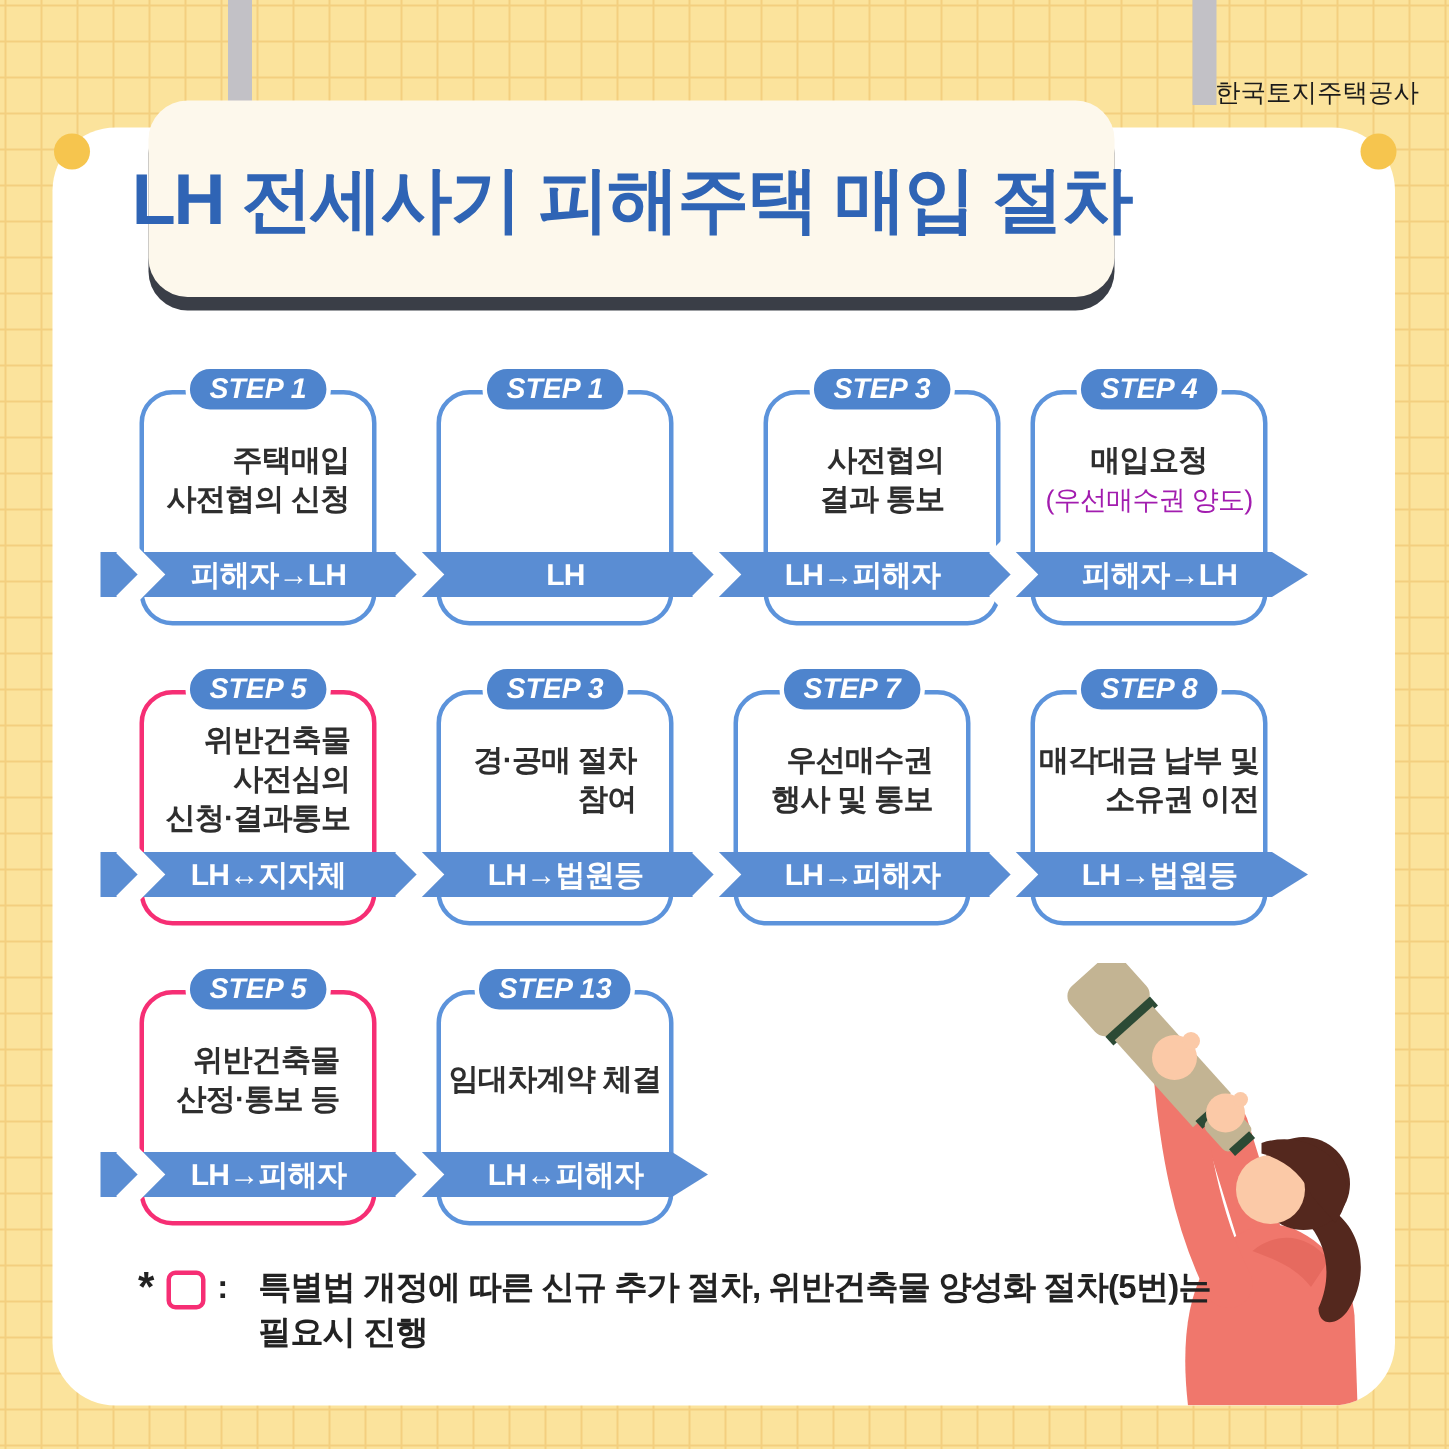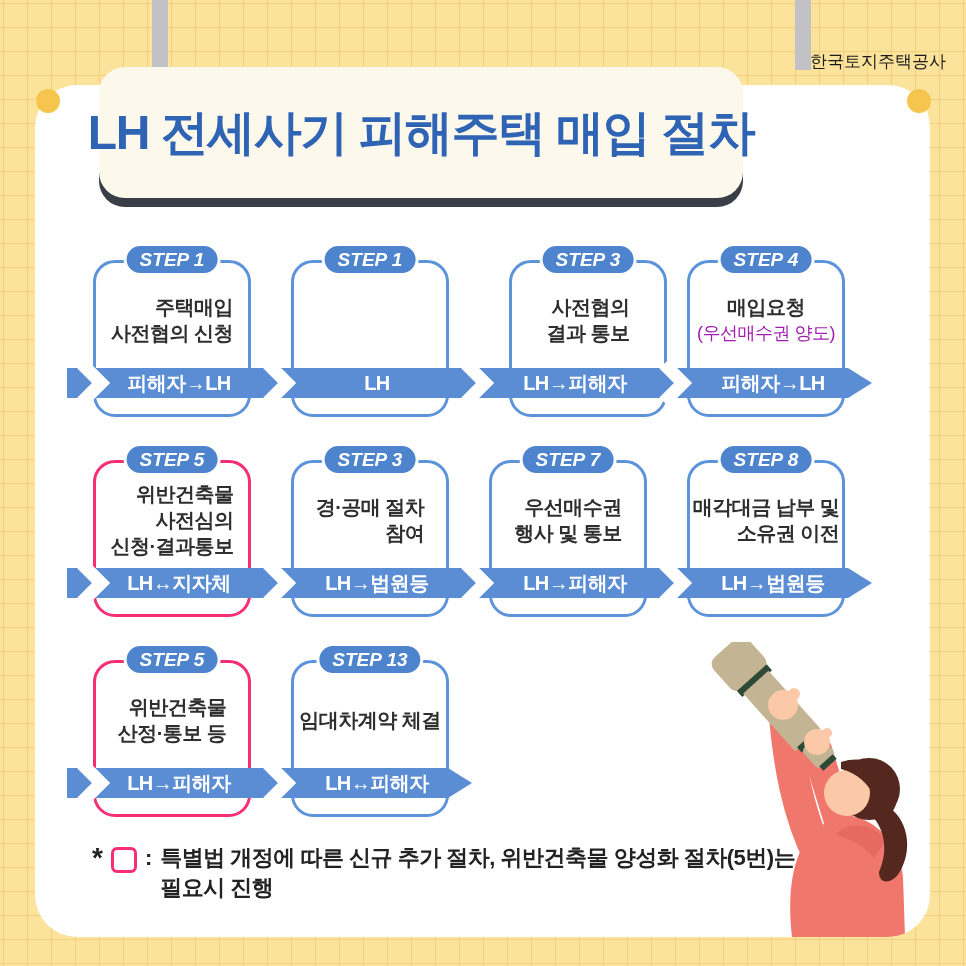--- a/index.html
+++ b/index.html
@@ -42,21 +42,21 @@
 
   svg.band{position:absolute;left:0;z-index:6;overflow:visible;}
   .ko{fill:none;stroke:#FFFFFF;stroke-width:13;}
   .bt{fill:#FFFFFF;font-size:20px;font-weight:700;text-anchor:middle;letter-spacing:-0.5px;}
 
   .note{position:absolute;left:92px;top:843px;display:flex;gap:8px;align-items:flex-start;z-index:7;
     color:#222222;}
   .note .star{font-size:28px;font-weight:700;line-height:30px;}
   .legend-square{width:20px;height:20px;border:3px solid #F62E74;border-radius:6px;margin-top:4px;background:#fff;}
   .note .colon{font-size:22px;font-weight:700;line-height:30px;}
-  .note-lines{font-size:22px;font-weight:600;line-height:30px;letter-spacing:-0.5px;}
+  .note-lines{font-size:22px;font-weight:600;line-height:30px;letter-spacing:-0.5px;margin-left:12px;}
 
   .illustration{position:absolute;right:8px;bottom:0;z-index:3;}
 </style>
 </head>
 <body>
 
 <div id="stage">
 
   <div class="strap left"></div>
   <div class="strap right"></div>

